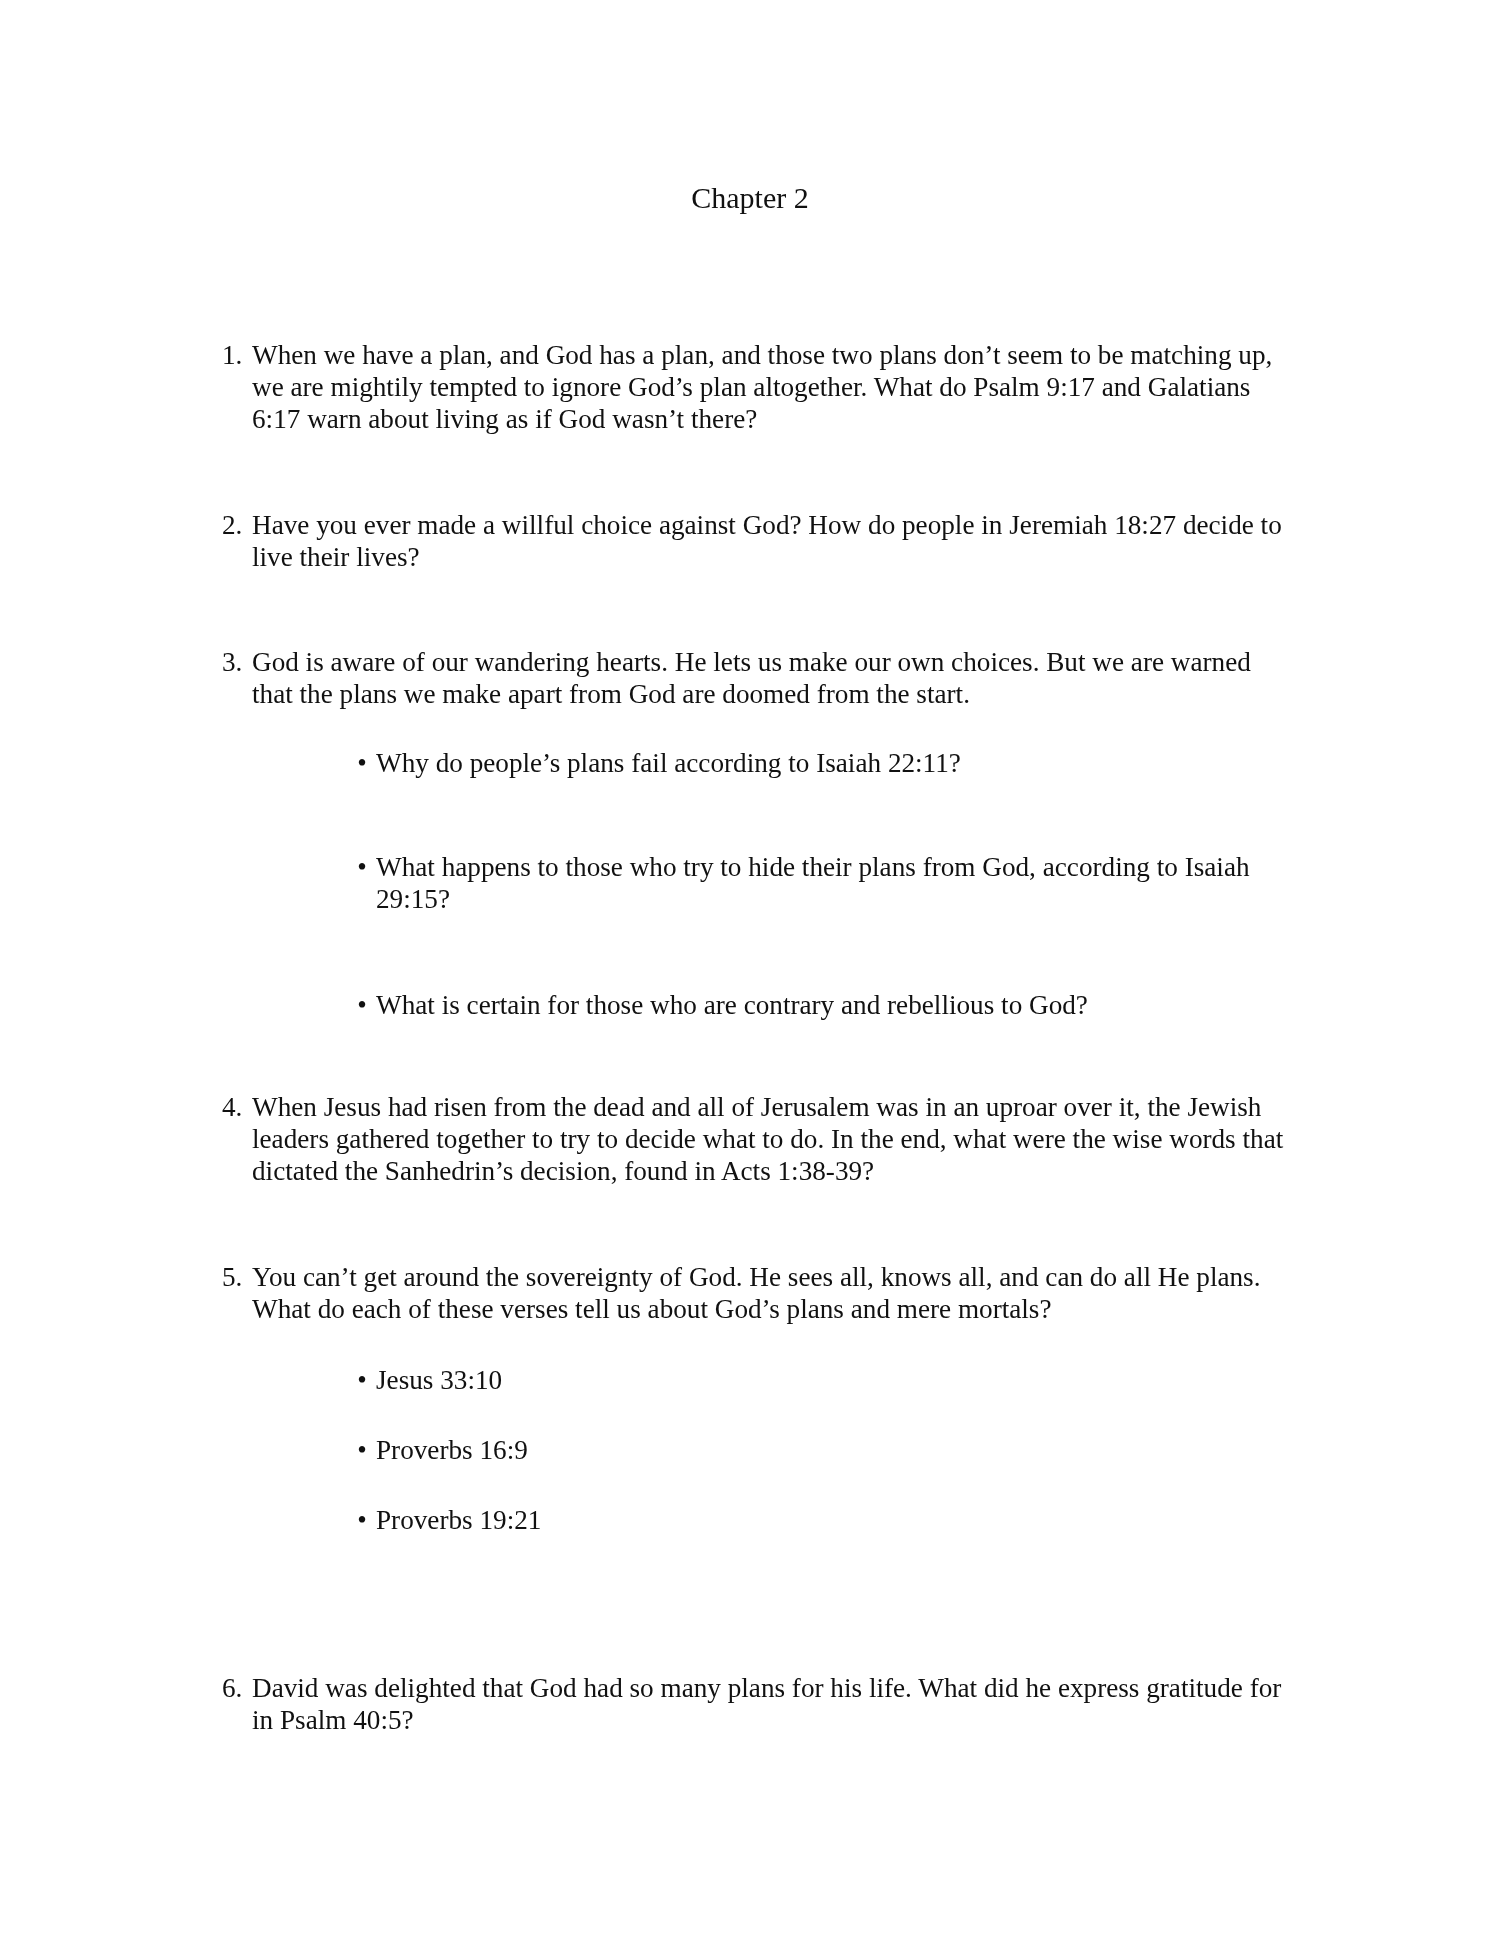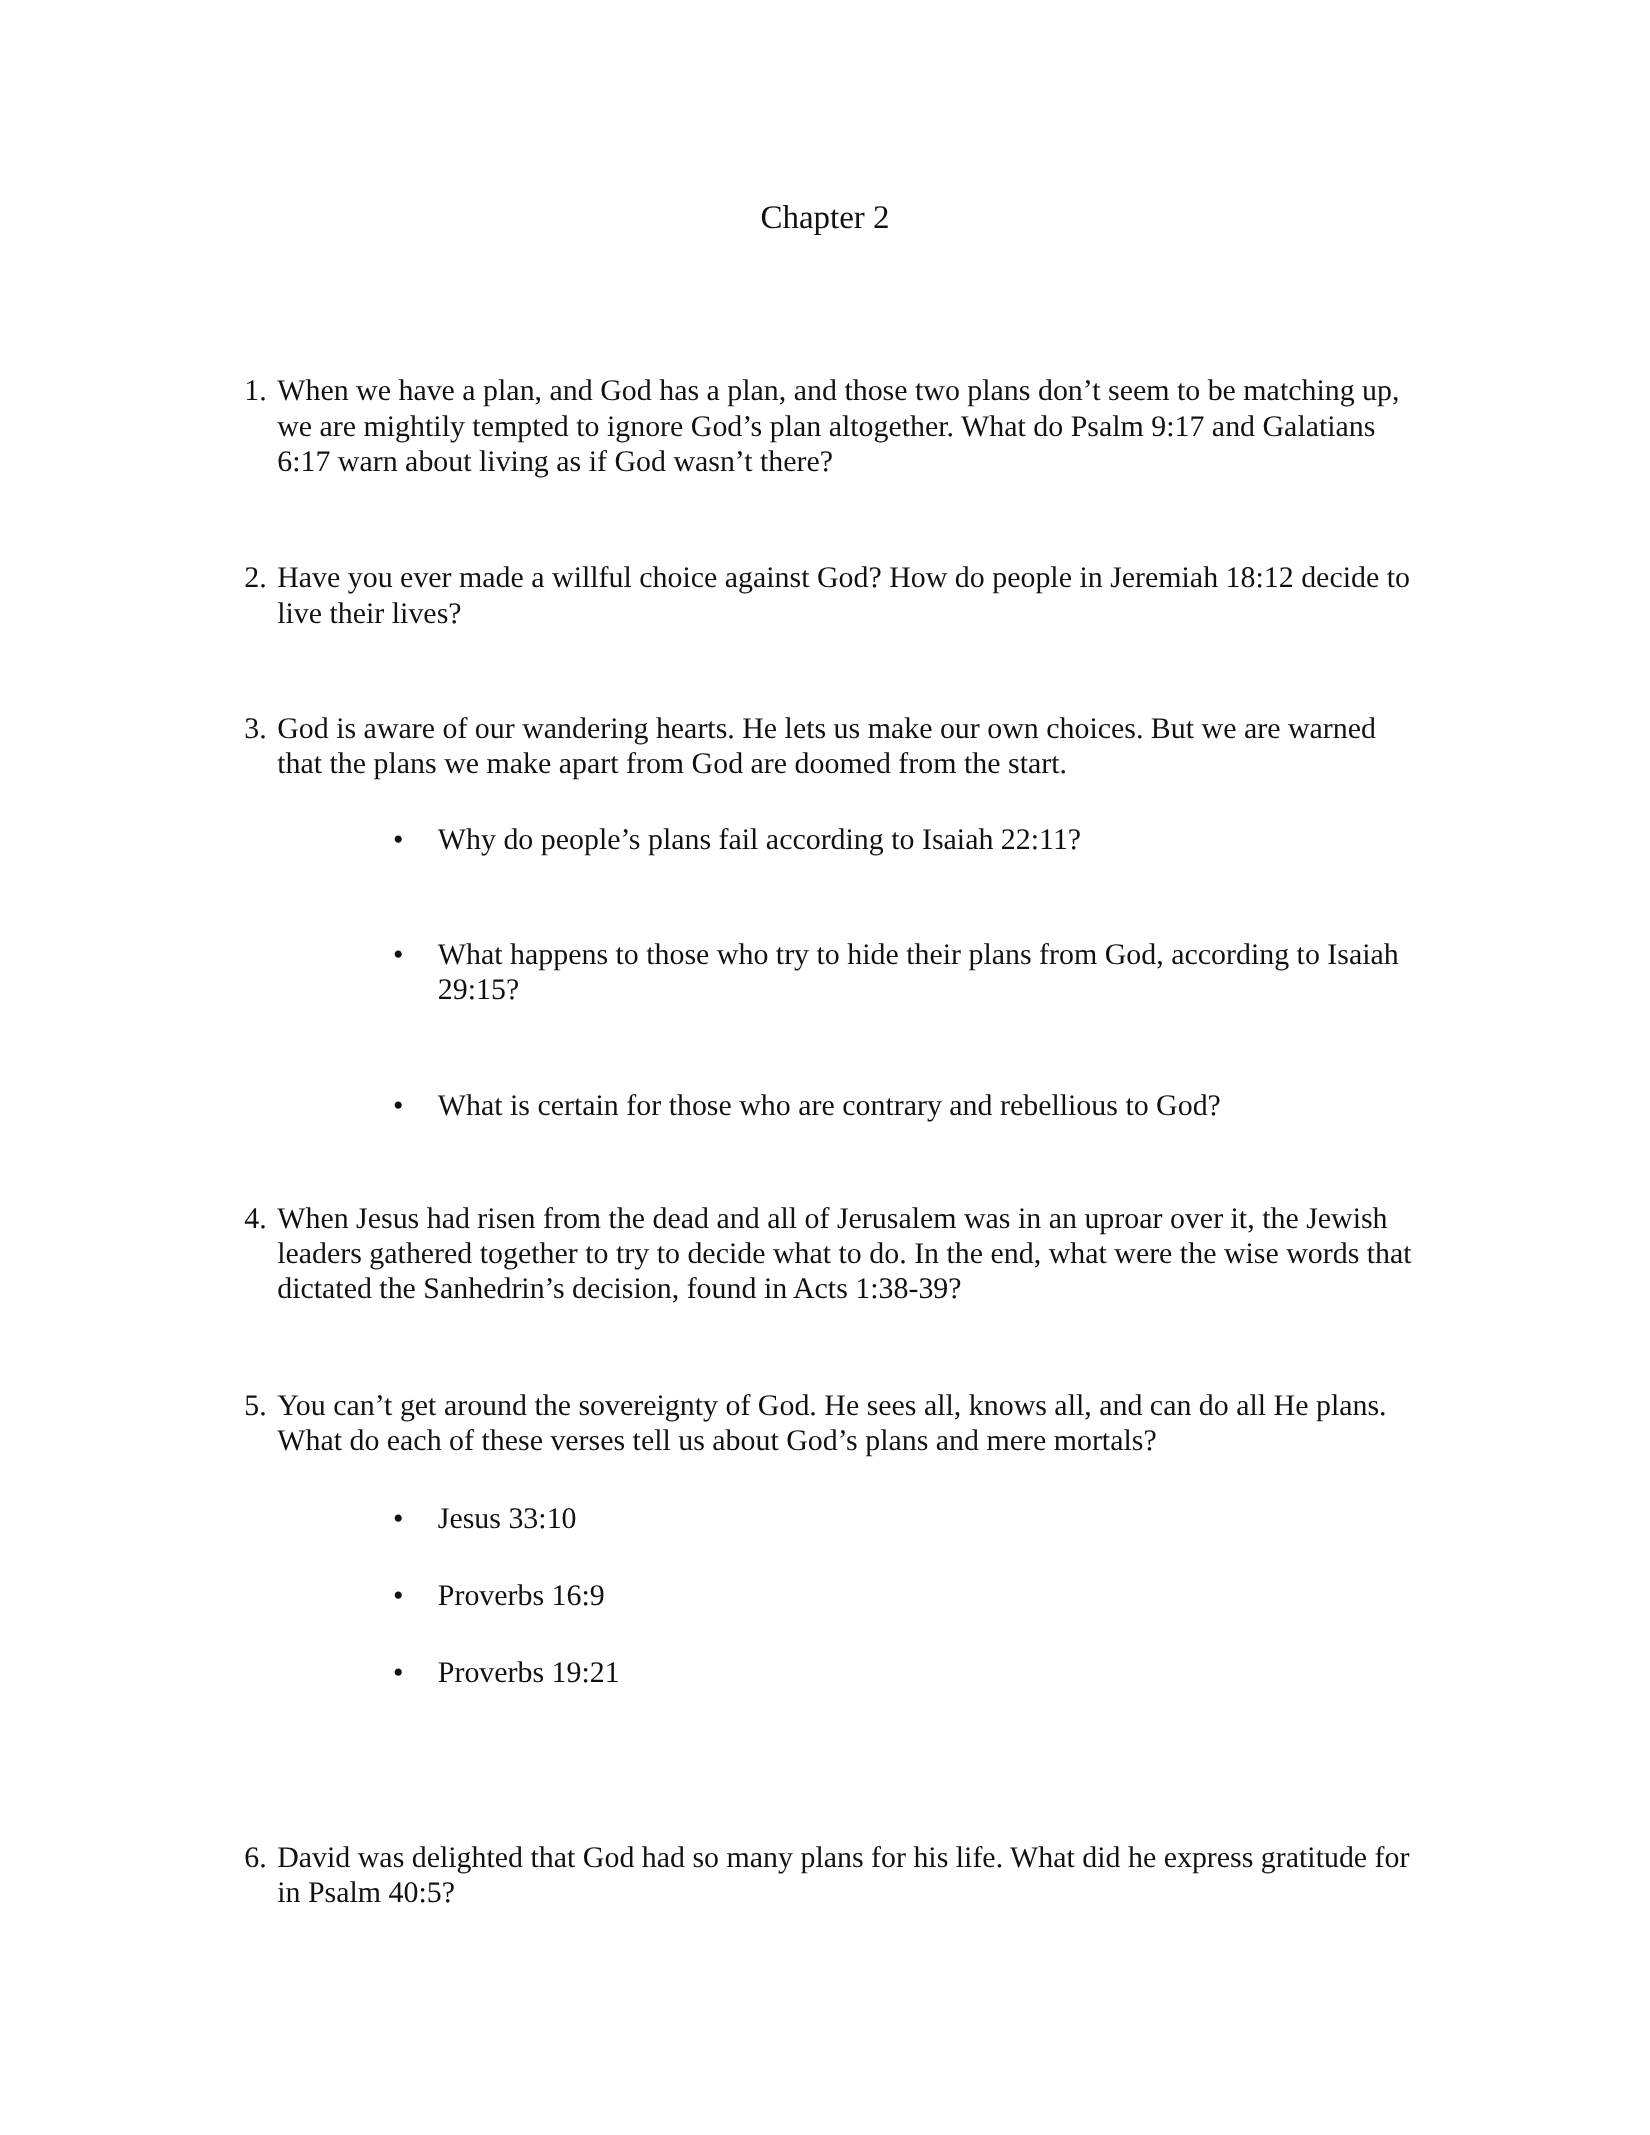--- a/index.html
+++ b/index.html
@@ -64,39 +64,39 @@
       line-height: 32px;
     }
     .b .dot {
       position: absolute;
       left: 0;
       top: 0;
       width: 20px;
       text-align: center;
     }
     .b .text {
-      margin-left: 46px;
+      margin-left: 24px;
       display: block;
     }
   </style>
 </head>
 <body>
 
 <div class="page">
 
   <div class="title-line chapter-label">Chapter 2</div>
 
   <div class="q" style="top:339px;">
     <span class="num">1.</span>
     <span class="text">When we have a plan, and God has a plan, and those two plans don’t seem to be matching up, we are mightily tempted to ignore God’s plan altogether. What do Psalm 9:17 and Galatians 6:17 warn about living as if God wasn’t there?</span>
   </div>
 
   <div class="q" style="top:509px;">
     <span class="num">2.</span>
-    <span class="text">Have you ever made a willful choice against God? How do people in Jeremiah 18:12 decide to live their lives?</span>
+    <span class="text">Have you ever made a willful choice against God? How do people in Jeremiah 18:27 decide to live their lives?</span>
   </div>
 
   <div class="q" style="top:646px;">
     <span class="num">3.</span>
     <span class="text">God is aware of our wandering hearts. He lets us make our own choices. But we are warned that the plans we make apart from God are doomed from the start.</span>
   </div>
 
   <div class="b" style="top:747px;">
     <span class="dot">•</span>
     <span class="text">Why do people’s plans fail according to Isaiah 22:11?</span>

